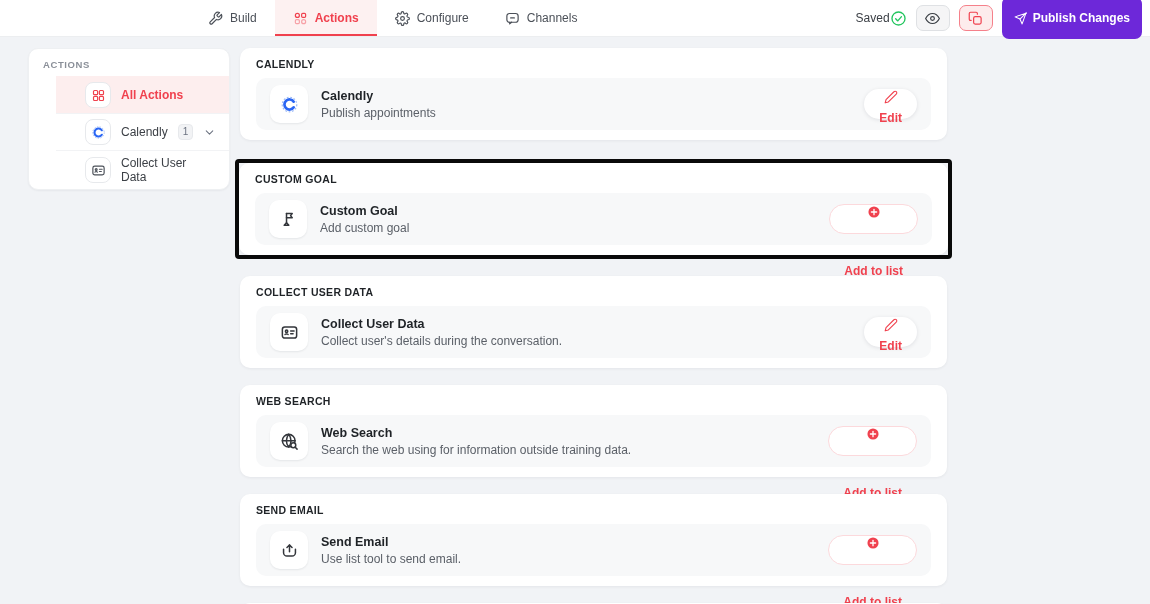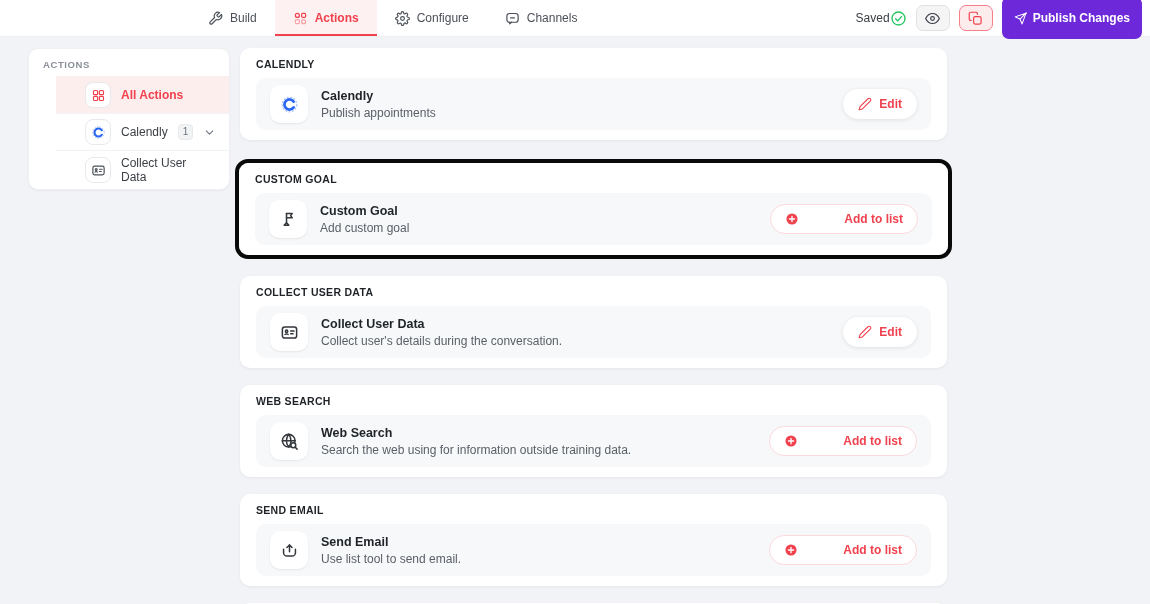--- a/index.html
+++ b/index.html
@@ -33,30 +33,30 @@
   .side-icon-box { width:26px; height:26px; background:#fff; border:1px solid #e7e9ec; border-radius:8px; display:flex; align-items:center; justify-content:center; flex-shrink:0; color:#4b5058; }
   .side-item.active .side-icon-box { color:#f0414e; }
   .side-icon-box svg { width:15px; height:15px; display:block; }
   .badge { font-size:10px; color:#6b7280; background:#f2f3f5; border:1px solid #e7e9ec; border-radius:4px; padding:1px 4px; line-height:12px; }
   .chevron { margin-left:auto; color:#6b7280; }
   .chevron svg { width:13px; height:13px; display:block; }
 
   
   .main { width:707px; display:flex; flex-direction:column; }
   .section { margin-bottom:17px; }
-  .section.highlighted { border:4px solid #0a0a0a; border-radius:13px; margin:2px -5px 17px; }
+  .section.highlighted { border:4px solid #0a0a0a; border-radius:4px; margin:2px -5px 17px; }
   .card { background:#fff; border-radius:10px; padding:10px 16px; box-shadow:0 1px 3px rgba(16,24,40,.06); }
   .card-heading { font-size:10.5px; font-weight:bold; letter-spacing:.3px; color:#1f2327; margin-bottom:8px; }
   .action-row { background:#f7f8f9; border-radius:10px; display:flex; align-items:center; gap:13px; padding:7px 14px; }
   .row-icon-box { width:38px; height:38px; background:#fff; border-radius:10px; box-shadow:0 1px 2px rgba(16,24,40,.08); display:flex; align-items:center; justify-content:center; flex-shrink:0; color:#33363b; }
   .row-icon-box svg { width:19px; height:19px; display:block; }
   .row-texts { display:flex; flex-direction:column; }
   .row-title { font-size:12.5px; font-weight:bold; color:#1f2327; }
   .row-desc { font-size:12px; color:#5b6068; margin-top:3px; }
-  .pill-btn { margin-left:auto; background:#fff; border-radius:999px; height:30px; padding:0 14px; display:flex; align-items:center; gap:7px; font-size:12px; font-weight:bold; color:#f0414e; border:1px solid transparent; cursor:pointer; }
+  .pill-btn { margin-left:auto; background:#fff; border-radius:999px; height:30px; padding:0 14px; display:flex; align-items:center; gap:7px; font-size:12px; font-weight:bold; color:#f0414e; border:1px solid transparent; cursor:pointer;flex-direction:column; }
   .pill-btn.pill-edit { box-shadow:0 1px 4px rgba(16,24,40,.10); }
   .pill-btn.pill-add  { border-color:#fcd9dc;gap:45px; }
   .pill-btn .ico svg { width:14px; height:14px; display:block; }
   .card.partial { height:30px; margin:0; }
 </style>
 </head>
 <body>
 
 <header class="topbar">
   <nav class="nav">

